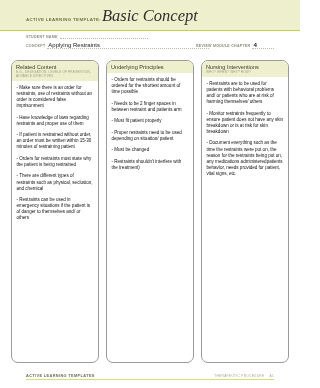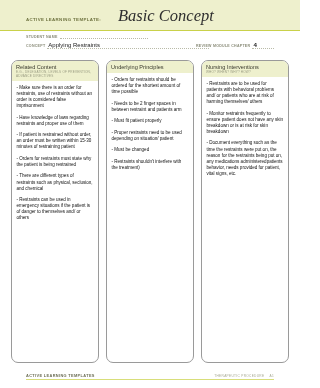--- a/index.html
+++ b/index.html
@@ -39,21 +39,21 @@
     font-weight: bold;
     color: #6f7340;
     text-transform: uppercase;
     white-space: nowrap;
   }
   .banner-title {
     font-family: "Liberation Serif", serif;
     font-style: italic;
     font-size: 16.5px;
     color: #2f2f2f;
-    margin-left: 17px;
+    margin-left: 1px;
     white-space: nowrap;
   }
 
   
   .fields {
     position: absolute;
     left: 0;
     top: 31px;
     width: 300px;
     height: 26px;

